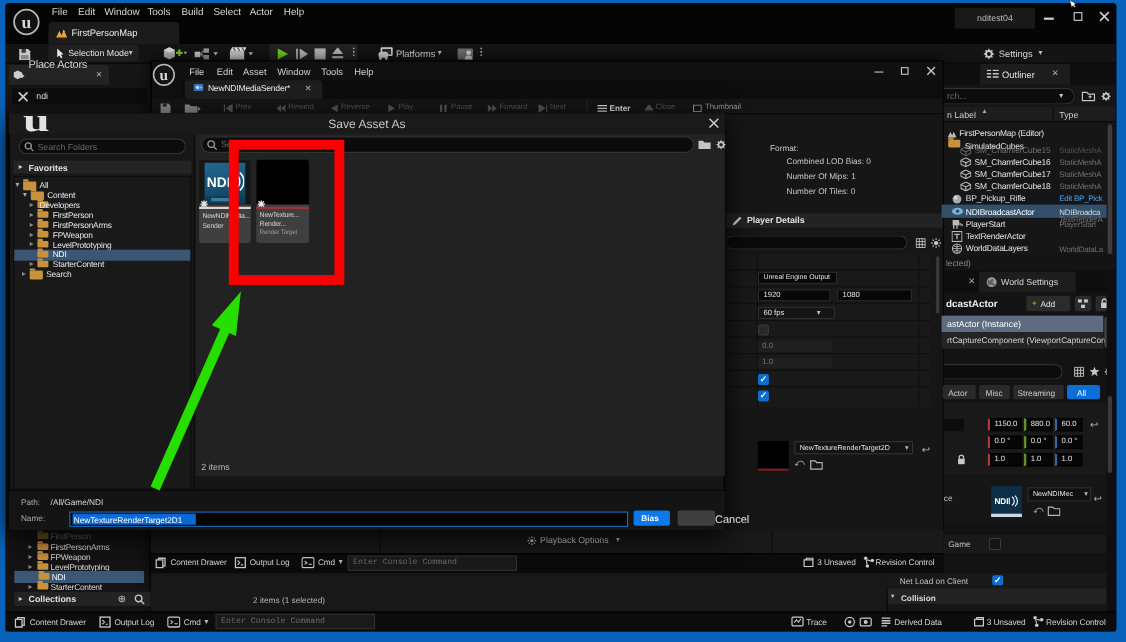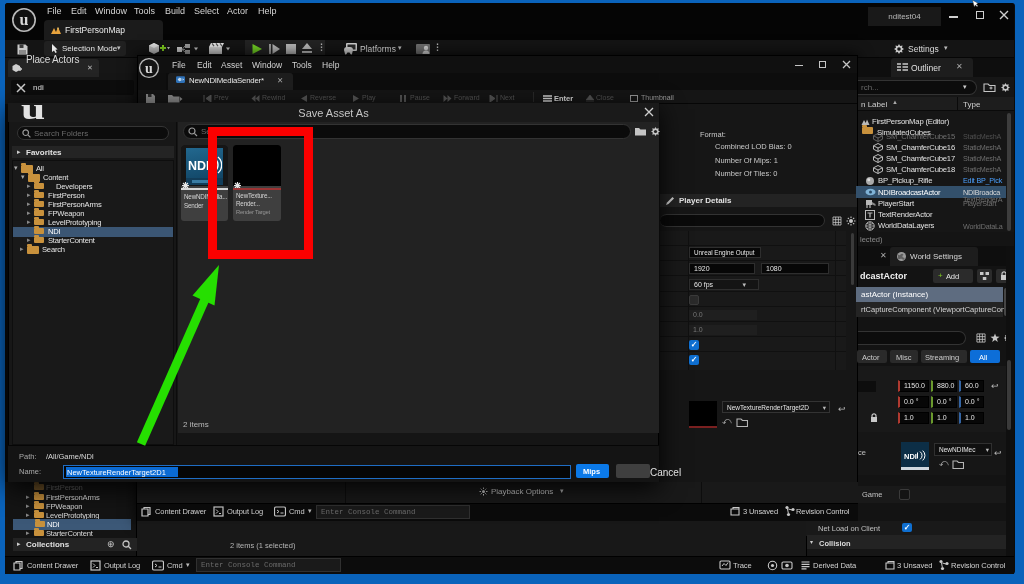--- a/index.html
+++ b/index.html
@@ -570,21 +570,21 @@
 <div class="tx" style="left:26px;top:147.5px;font-size:8px;color:#e2e2e2;font-weight:bold">Favorites</div>
 <div class="a" style="left:12px;top:160px;width:162px;height:285px;background:#191919;border:1px solid #0e0e0e"></div>
 <div class="tx" style="left:14px;top:164px;font-size:7px;color:#aaa">▾</div>
 <div class="fo" style="left:21px;top:165px;width:12px;height:8px"></div>
 <div class="tx" style="left:36px;top:164px;font-size:7.6px;letter-spacing:-.2px;color:#e5e5e5">All</div>
 <div class="tx" style="left:21px;top:173px;font-size:7px;color:#aaa">▾</div>
 <div class="fo" style="left:28px;top:174px;width:12px;height:8px"></div>
 <div class="tx" style="left:43px;top:173px;font-size:7.6px;letter-spacing:-.2px;color:#e5e5e5">Content</div>
 <div class="tx" style="left:27px;top:182px;font-size:7px;color:#888">▸</div>
 <div class="fo" style="left:34px;top:183px"></div>
-<div class="tx" style="left:56px;top:182px;font-size:7.6px;letter-spacing:-.2px;color:#e5e5e5">Developers</div>
+<div class="tx" style="left:36px;top:182px;font-size:7.6px;letter-spacing:-.2px;color:#e5e5e5">Developers</div>
 <div class="tx" style="left:27px;top:191px;font-size:7px;color:#888">▸</div>
 <div class="fo" style="left:34px;top:192px"></div>
 <div class="tx" style="left:48px;top:191px;font-size:7.6px;letter-spacing:-.2px;color:#e5e5e5">FirstPerson</div>
 <div class="tx" style="left:27px;top:200px;font-size:7px;color:#888">▸</div>
 <div class="fo" style="left:34px;top:201px"></div>
 <div class="tx" style="left:48px;top:200px;font-size:7.6px;letter-spacing:-.2px;color:#e5e5e5">FirstPersonArms</div>
 <div class="tx" style="left:27px;top:209px;font-size:7px;color:#888">▸</div>
 <div class="fo" style="left:34px;top:210px"></div>
 <div class="tx" style="left:48px;top:209px;font-size:7.6px;letter-spacing:-.2px;color:#e5e5e5">FPWeapon</div>
 <div class="tx" style="left:27px;top:218px;font-size:7px;color:#888">▸</div>
@@ -643,21 +643,21 @@
 <div class="tx" style="left:183px;top:420px;font-size:8px;color:#b8b8b8">2 items</div>
 
 <div class="a" style="left:8px;top:445px;width:651px;height:37px;background:#141414;border-top:1px solid #060606"></div>
 <div class="tx" style="left:19px;top:452px;font-size:7.5px;color:#a8a8a8">Path:</div>
 <div class="tx" style="left:46px;top:452px;font-size:7.5px;color:#d8d8d8">/All/Game/NDI</div>
 <div class="tx" style="left:19px;top:467px;font-size:7.5px;color:#a8a8a8">Name:</div>
 <div class="a" style="left:63px;top:465px;width:508px;height:14px;background:#060606;border:1px solid #1f6dc4"></div>
 <div class="a" style="left:66px;top:467px;width:112px;height:10px;background:#0a6ad4"></div>
 <div class="tx" style="left:67px;top:467.5px;font-size:7.5px;color:#fff">NewTextureRenderTarget2D1</div>
 <div class="a" style="left:576px;top:464px;width:33px;height:14px;background:#0b79e8;border-radius:2px"></div>
-<div class="tx" style="left:583px;top:467px;font-size:7.5px;color:#fff;font-weight:bold">Mips</div>
+<div class="tx" style="left:583px;top:467px;font-size:7.5px;color:#fff;font-weight:bold">Bias</div>
 <div class="a" style="left:616px;top:464px;width:34px;height:14px;background:#3f3f3f;border-radius:2px"></div>
 <div class="tx" style="left:650px;top:467px;font-size:10px;color:#e0e0e0">Cancel</div>
 
 <svg class="a" style="left:0;top:0;width:1024px;height:584px;pointer-events:none" viewBox="0 0 1024 584">
 <rect x="212.5" y="131.5" width="96" height="123" fill="none" stroke="#fb0000" stroke-width="9"></rect>
 <line x1="141" y1="444" x2="206" y2="297" stroke="#26df01" stroke-width="9"></line>
 <polygon points="219,265 214.5,305.4 192.5,295.6" fill="#26df01"></polygon>
 </svg>
 
 </body></html>

